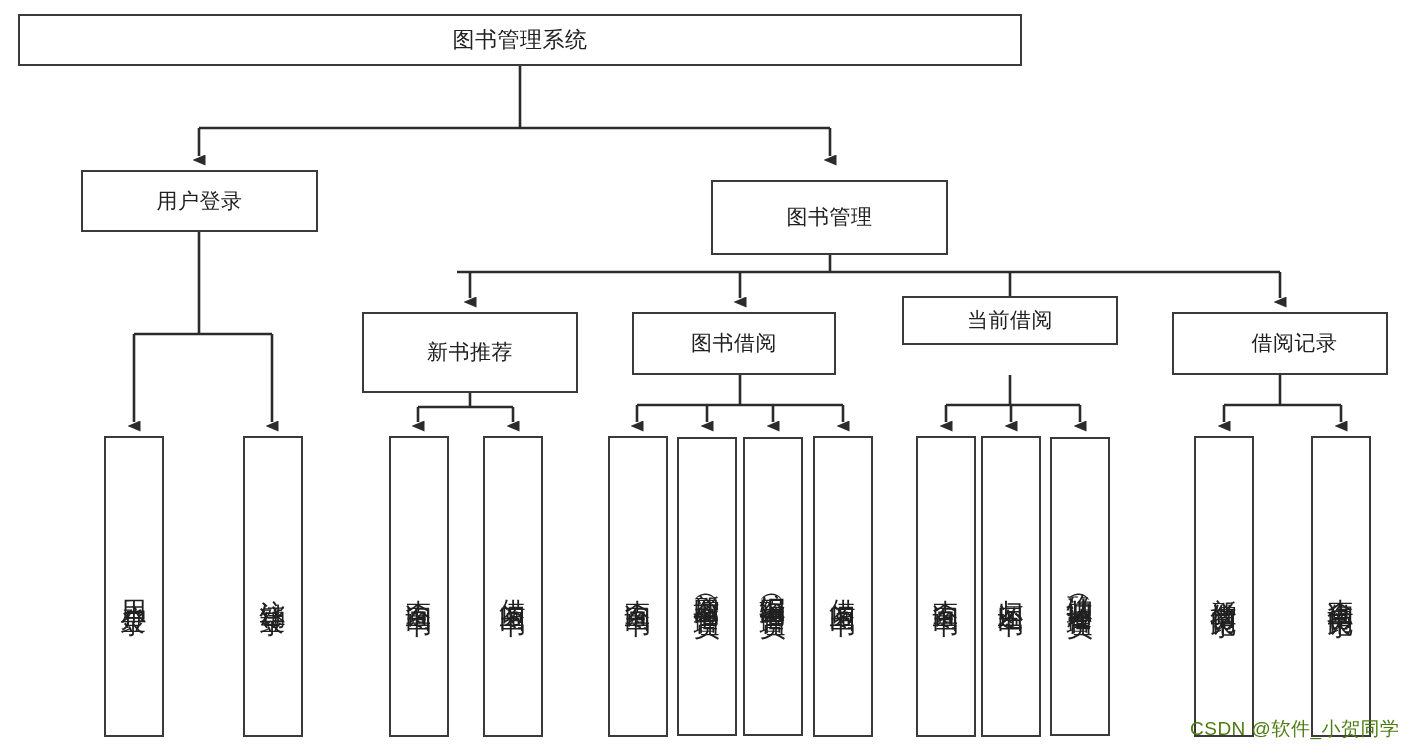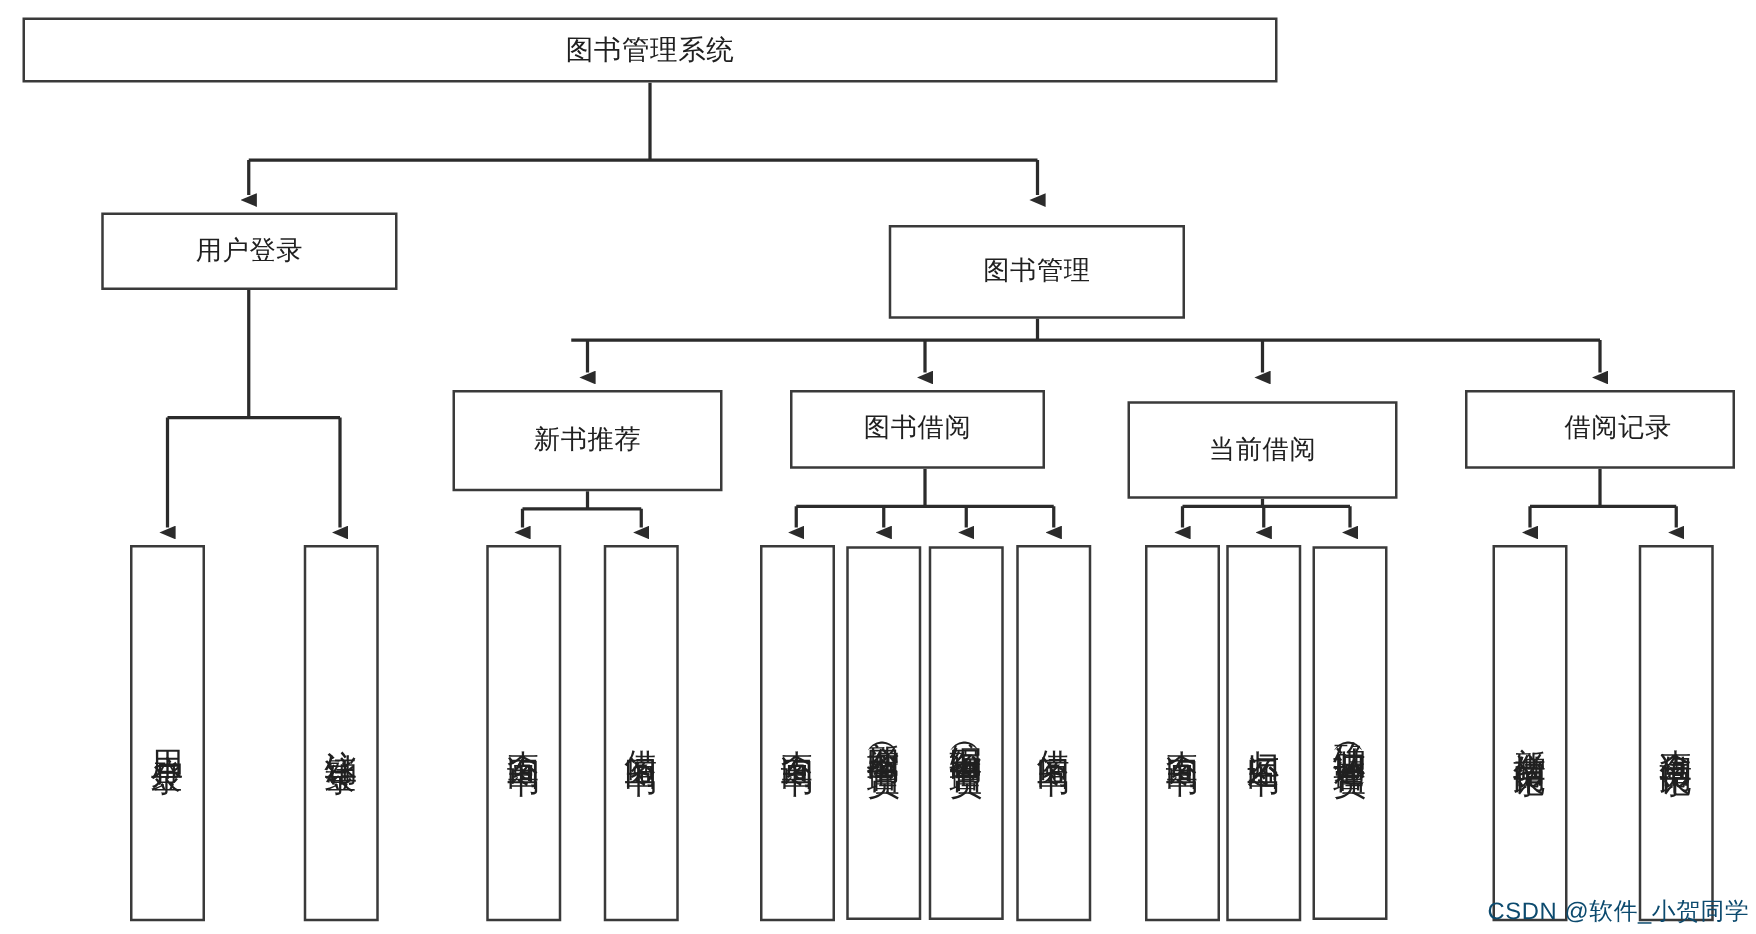--- a/index.html
+++ b/index.html
@@ -61,21 +61,21 @@
     font-size: 26px;
     line-height: 1.0;
     letter-spacing: 4px;
     max-height: 100%;
   }
   .node.vert.tall .label {
     letter-spacing: 3px;
   }
   .watermark {
     position: absolute;
-    color: #0c4a6e;
+    color: #4d7c0f;
     font-size: 19px;
     white-space: nowrap;
     z-index: 5;
     letter-spacing: 0.5px;
   }
 </style>
 </head>
 <body>
 
 <div id="canvas">
@@ -142,21 +142,21 @@
   <div class="node horiz" style="left:711px; top:180px; width:237px; height:75px;">
     <span class="label">图书管理</span>
   </div>
 
   <div class="node horiz" style="left:362px; top:312px; width:216px; height:81px;">
     <span class="label">新书推荐</span>
   </div>
   <div class="node horiz" style="left:632px; top:312px; width:204px; height:63px;">
     <span class="label">图书借阅</span>
   </div>
-  <div class="node horiz" style="left:902px; top:321px; width:216px; height:78px;">
+  <div class="node horiz" style="left:902px; top:296px; width:216px; height:49px;">
     <span class="label">当前借阅</span>
   </div>
   <div class="node horiz" style="left:1172px; top:312px; width:216px; height:63px;padding-left:29px;">
     <span class="label">借阅记录</span>
   </div>
 
   <div class="node vert" style="left:104px; top:436px; width:60px; height:301px;">
     <span class="label">用户登录</span>
   </div>
   <div class="node vert" style="left:243px; top:436px; width:60px; height:301px;">

